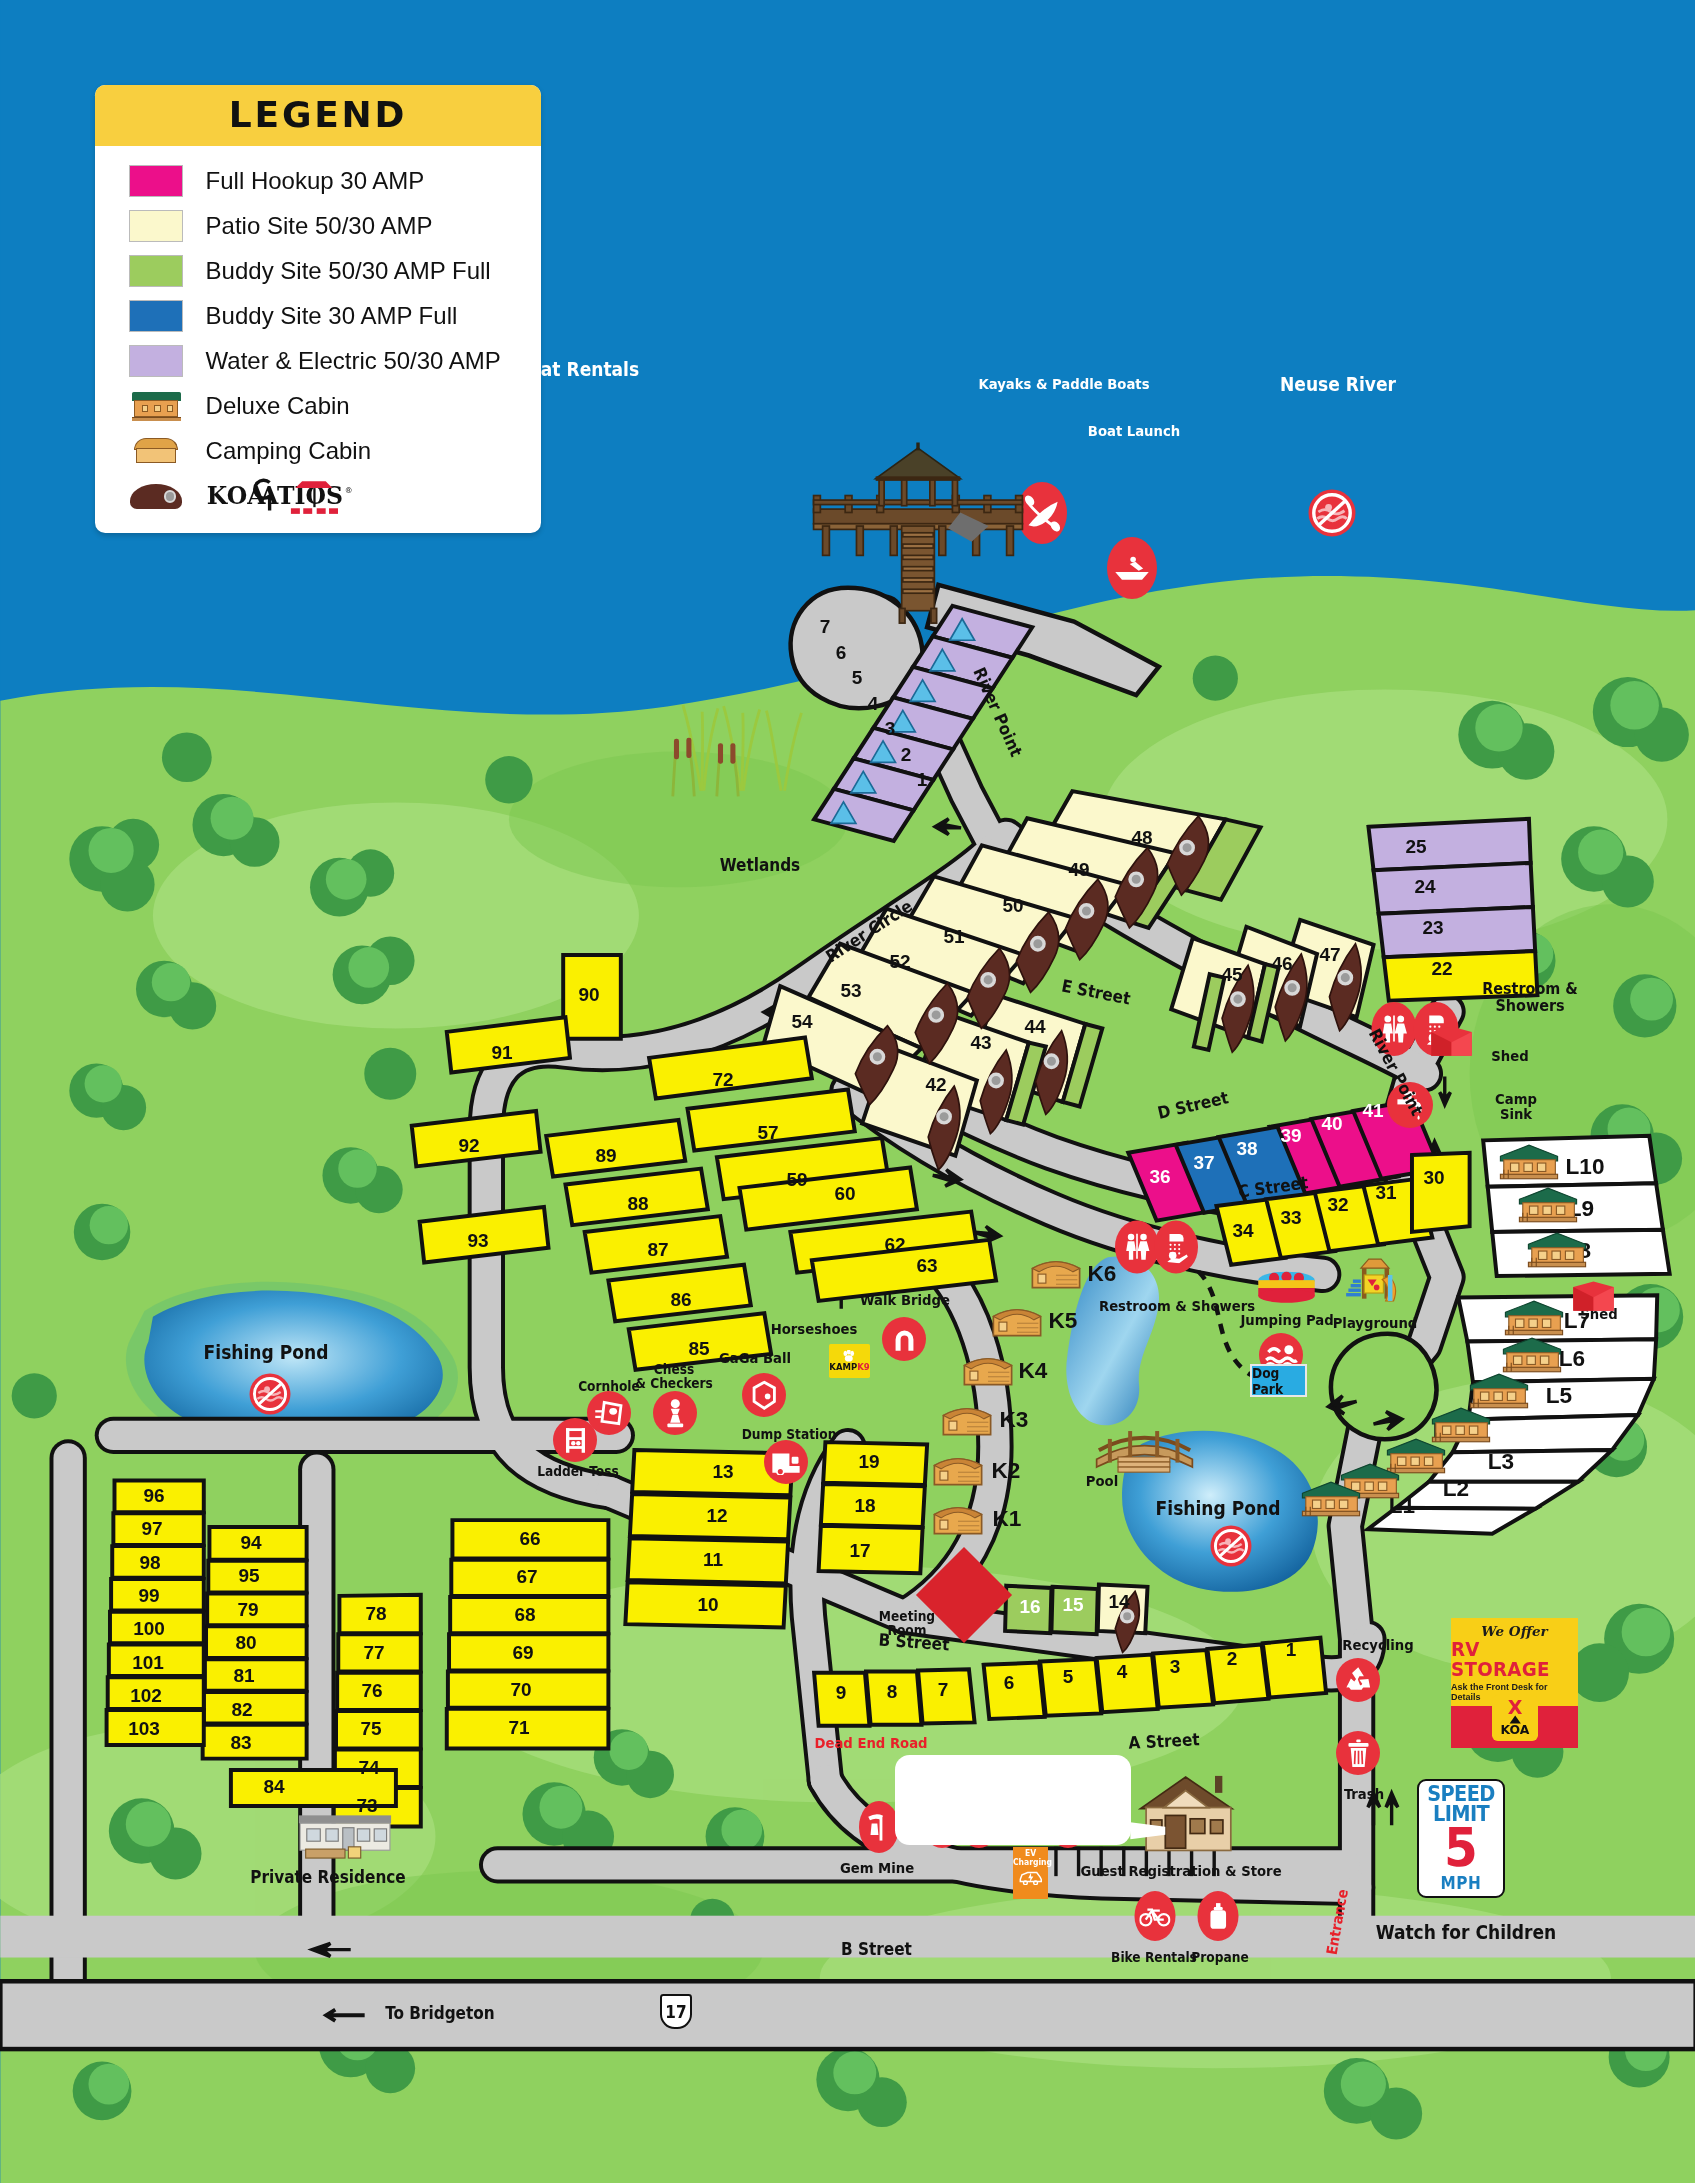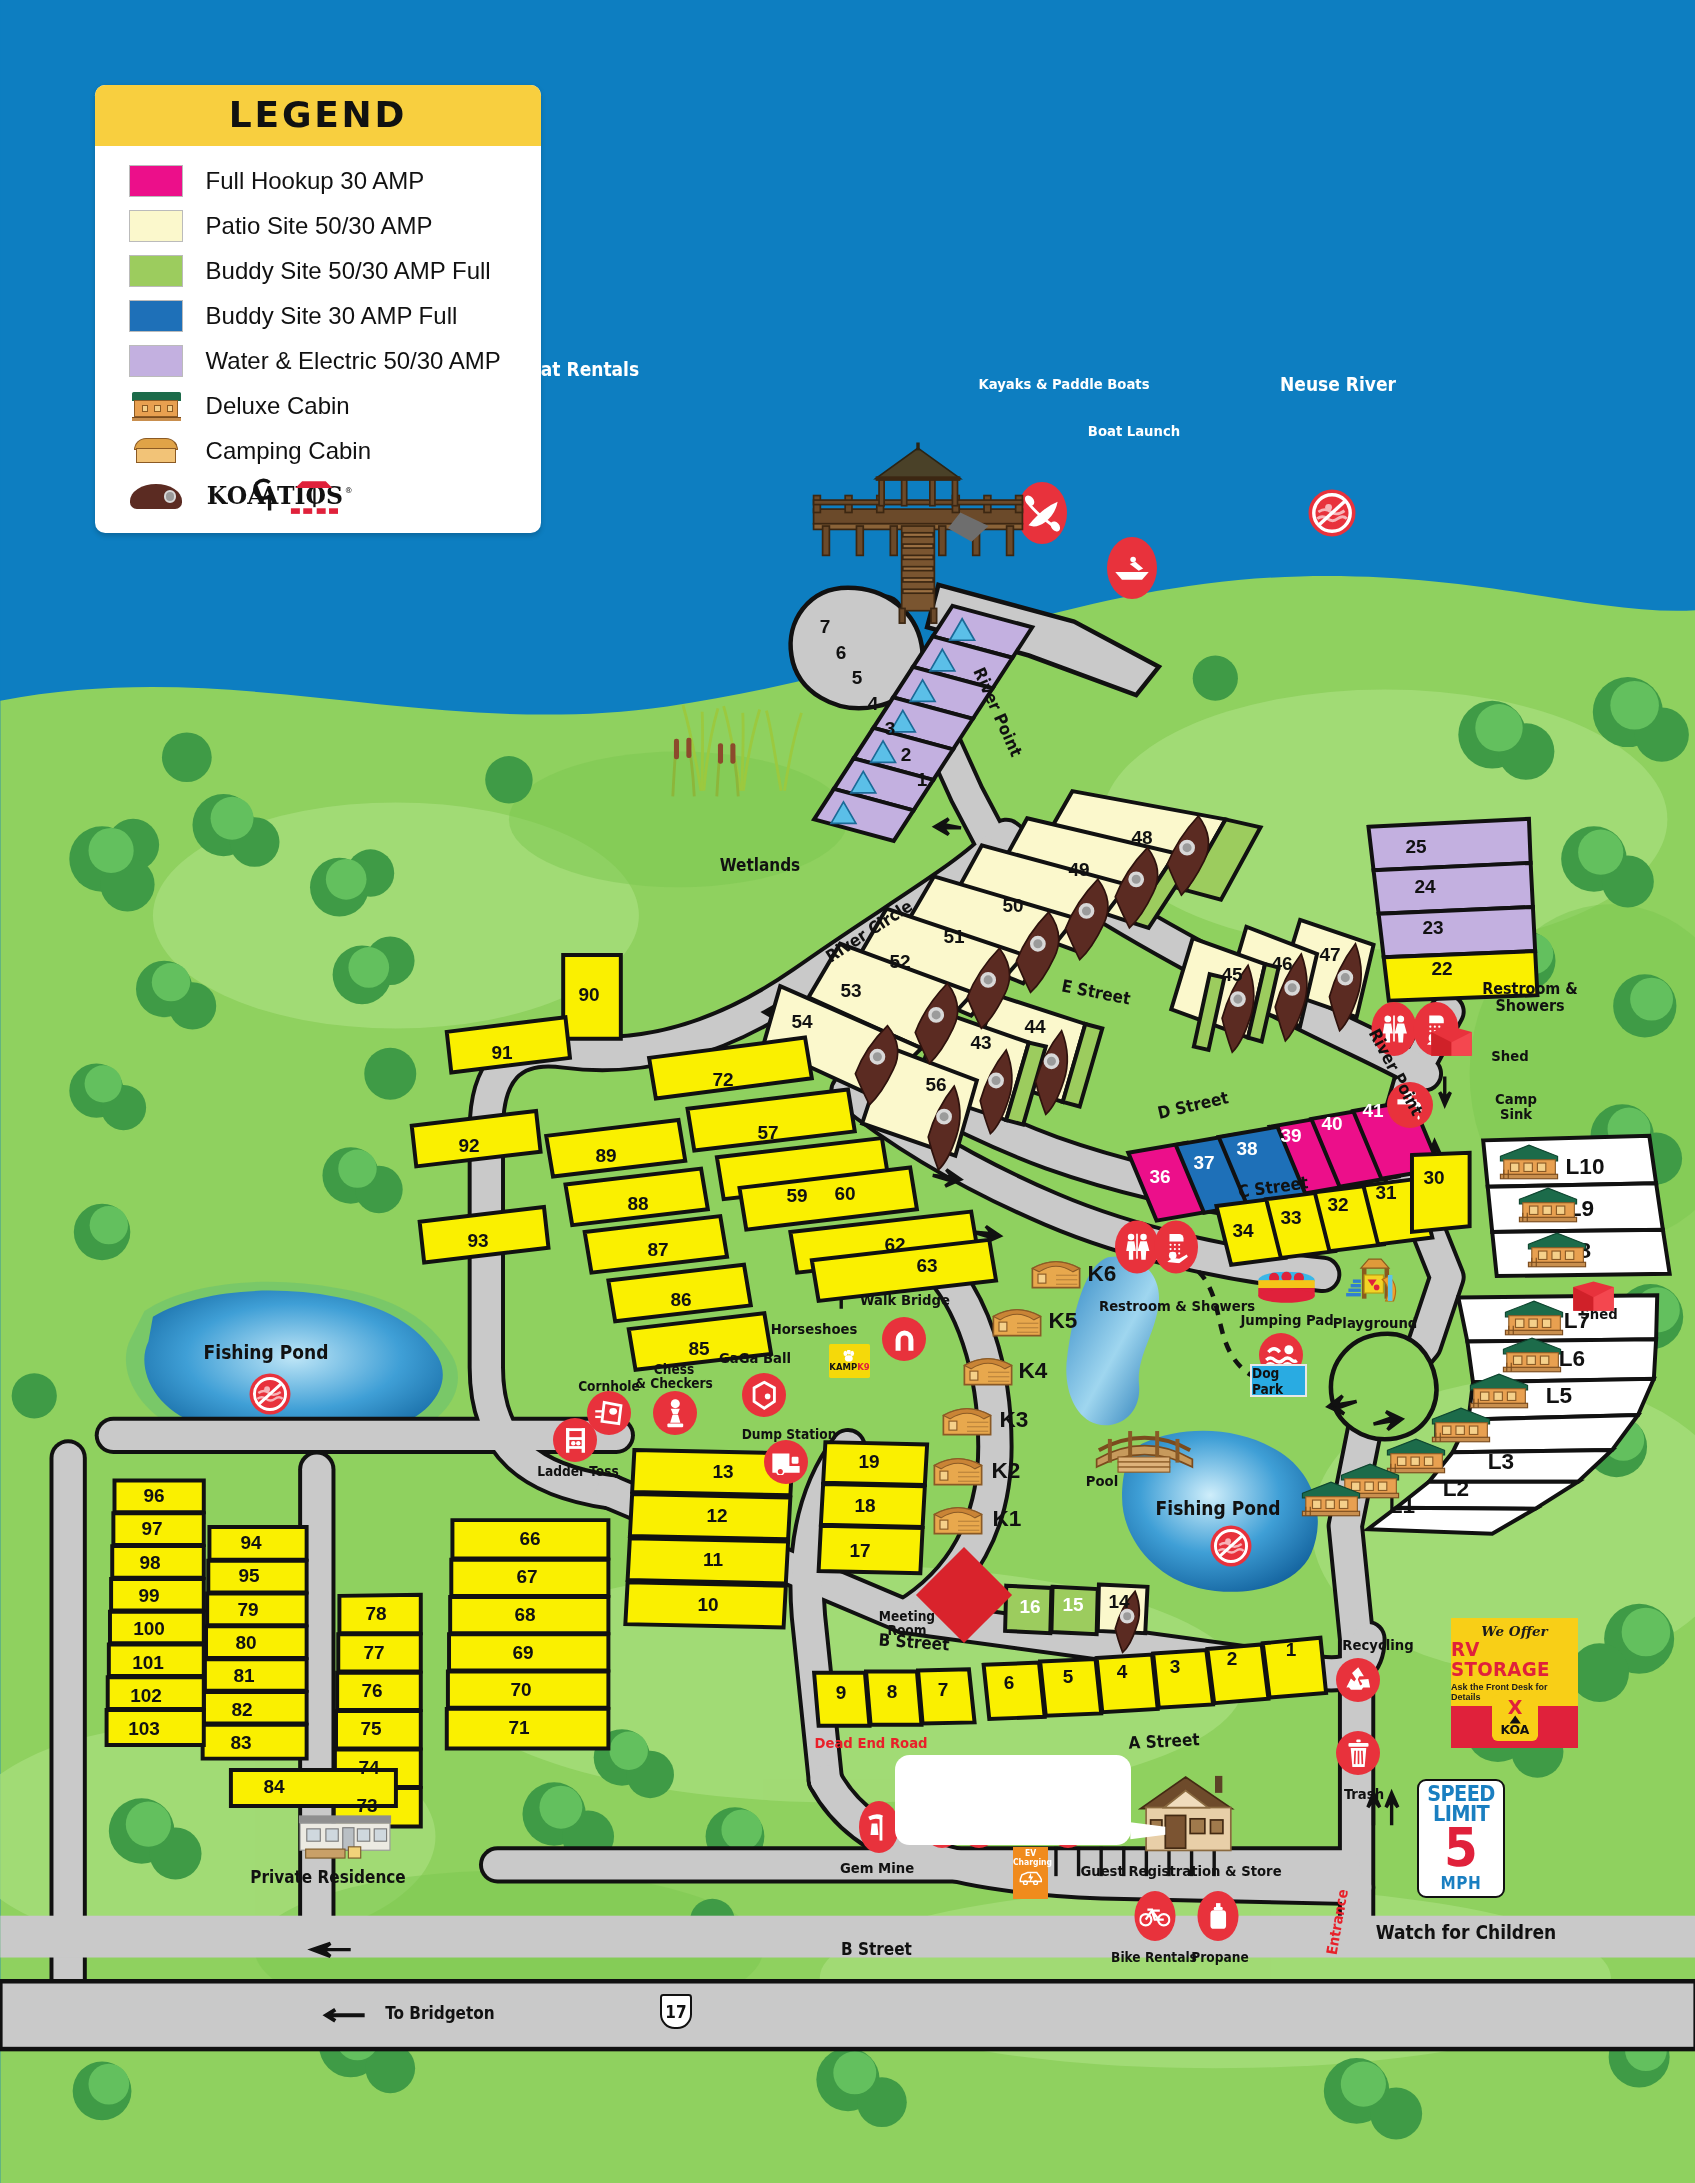--- a/index.html
+++ b/index.html
@@ -1475,21 +1475,21 @@
       <div class="lbl num" style="left: 1013px; top: 906px;">50</div>
       <div class="lbl num" style="left: 954px; top: 937px;">51</div>
       <div class="lbl num" style="left: 900px; top: 962px;">52</div>
       <div class="lbl num" style="left: 851px; top: 991px;">53</div>
       <div class="lbl num" style="left: 802px; top: 1022px;">54</div>
       <div class="lbl num" style="left: 1330px; top: 955px;">47</div>
       <div class="lbl num" style="left: 1282px; top: 964px;">46</div>
       <div class="lbl num" style="left: 1232px; top: 975px;">45</div>
       <div class="lbl num" style="left: 1035px; top: 1027px;">44</div>
       <div class="lbl num" style="left: 981px; top: 1043px;">43</div>
-      <div class="lbl num" style="left: 936px; top: 1085px;">56</div>
+      <div class="lbl num" style="left: 936px; top: 1085px;">42</div>
       <div class="lbl num numw" style="left: 1373px; top: 1111px;">41</div>
       <div class="lbl num numw" style="left: 1332px; top: 1124px;">40</div>
       <div class="lbl num numw" style="left: 1291px; top: 1136px;">39</div>
       <div class="lbl num numw" style="left: 1247px; top: 1149px;">38</div>
       <div class="lbl num numw" style="left: 1204px; top: 1163px;">37</div>
       <div class="lbl num numw" style="left: 1160px; top: 1177px;">36</div>
       <div class="lbl num" style="left: 1434px; top: 1178px;">30</div>
       <div class="lbl num" style="left: 1386px; top: 1193px;">31</div>
       <div class="lbl num" style="left: 1338px; top: 1205px;">32</div>
       <div class="lbl num" style="left: 1291px; top: 1218px;">33</div>
@@ -1498,21 +1498,21 @@
       <div class="lbl num" style="left: 502px; top: 1053px;">91</div>
       <div class="lbl num" style="left: 469px; top: 1146px;">92</div>
       <div class="lbl num" style="left: 478px; top: 1241px;">93</div>
       <div class="lbl num" style="left: 723px; top: 1080px;">72</div>
       <div class="lbl num" style="left: 768px; top: 1133px;">57</div>
       <div class="lbl num" style="left: 606px; top: 1156px;">89</div>
       <div class="lbl num" style="left: 638px; top: 1204px;">88</div>
       <div class="lbl num" style="left: 658px; top: 1250px;">87</div>
       <div class="lbl num" style="left: 681px; top: 1300px;">86</div>
       <div class="lbl num" style="left: 699px; top: 1349px;">85</div>
-      <div class="lbl num" style="left: 797px; top: 1180px; margin-top: 16px;">59</div>
+      <div class="lbl num" style="left: 797px; top: 1180px;">59</div>
       <div class="lbl num" style="left: 845px; top: 1194px;">60</div>
       <div class="lbl num" style="left: 895px; top: 1245px;">62</div>
       <div class="lbl num" style="left: 927px; top: 1266px;">63</div>
       <div class="lbl num" style="left: 723px; top: 1472px;">13</div>
       <div class="lbl num" style="left: 717px; top: 1516px;">12</div>
       <div class="lbl num" style="left: 713px; top: 1560px;">11</div>
       <div class="lbl num" style="left: 708px; top: 1605px;">10</div>
       <div class="lbl num" style="left: 869px; top: 1462px;">19</div>
       <div class="lbl num" style="left: 865px; top: 1506px;">18</div>
       <div class="lbl num" style="left: 860px; top: 1551px;">17</div>

